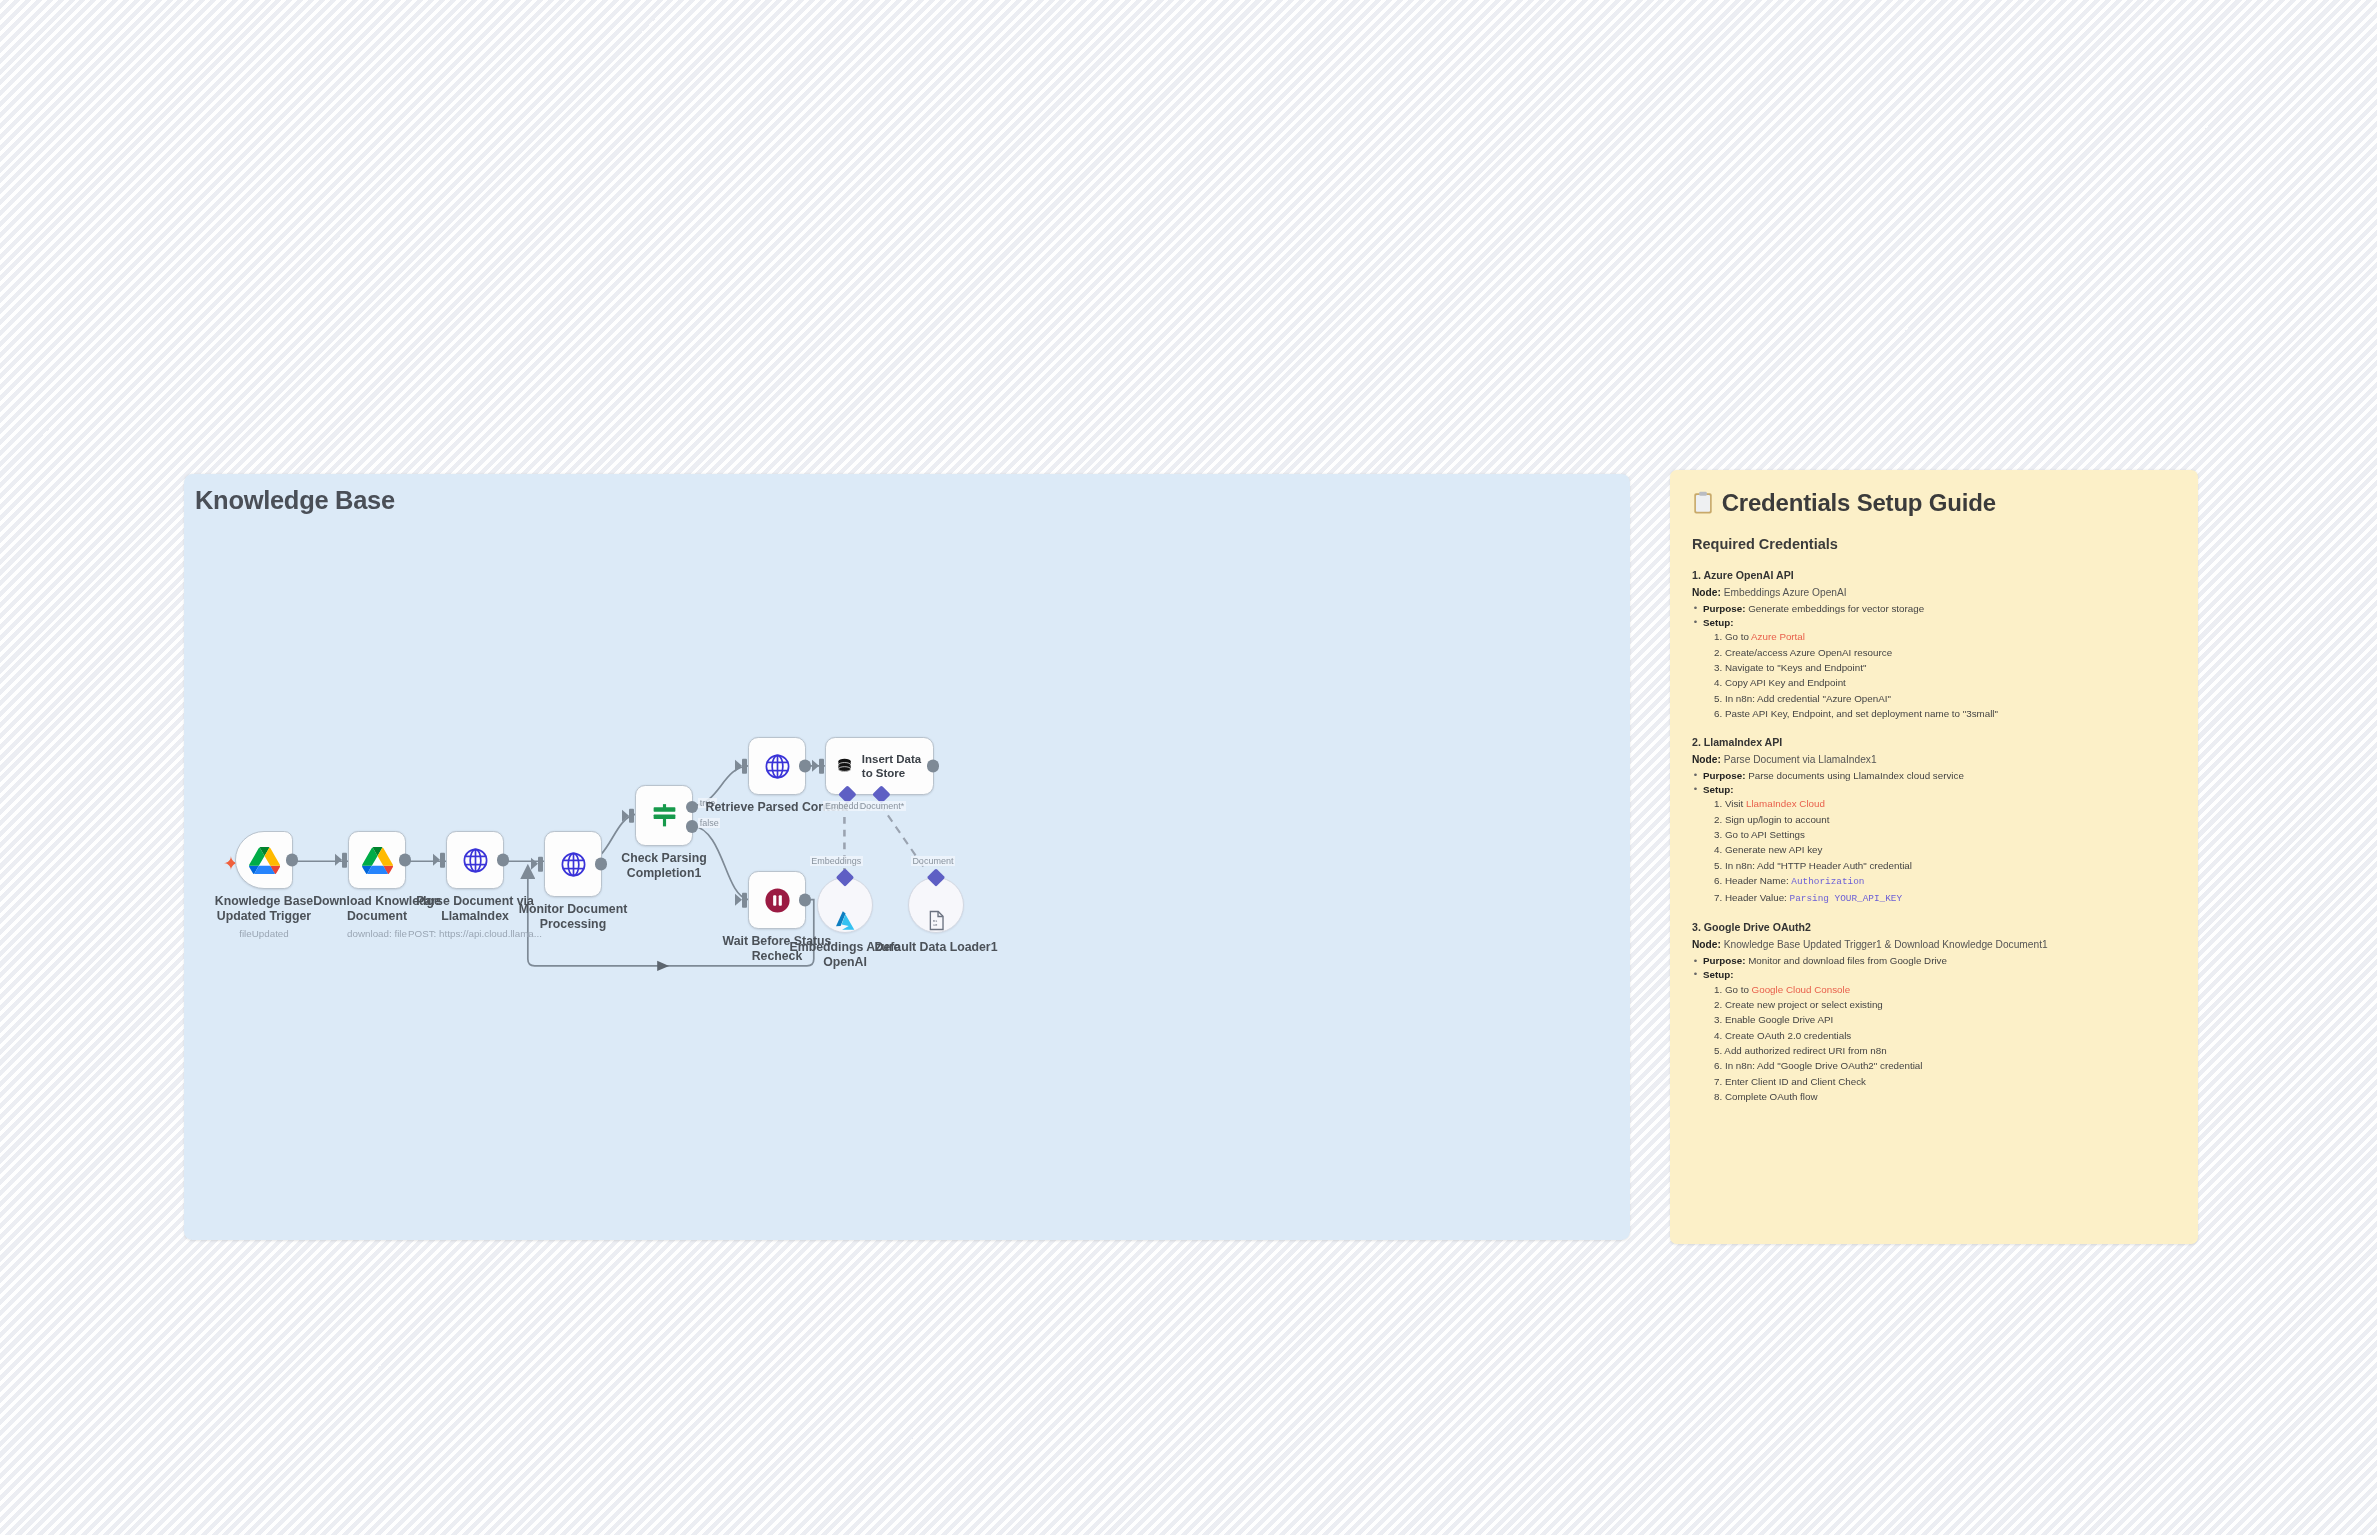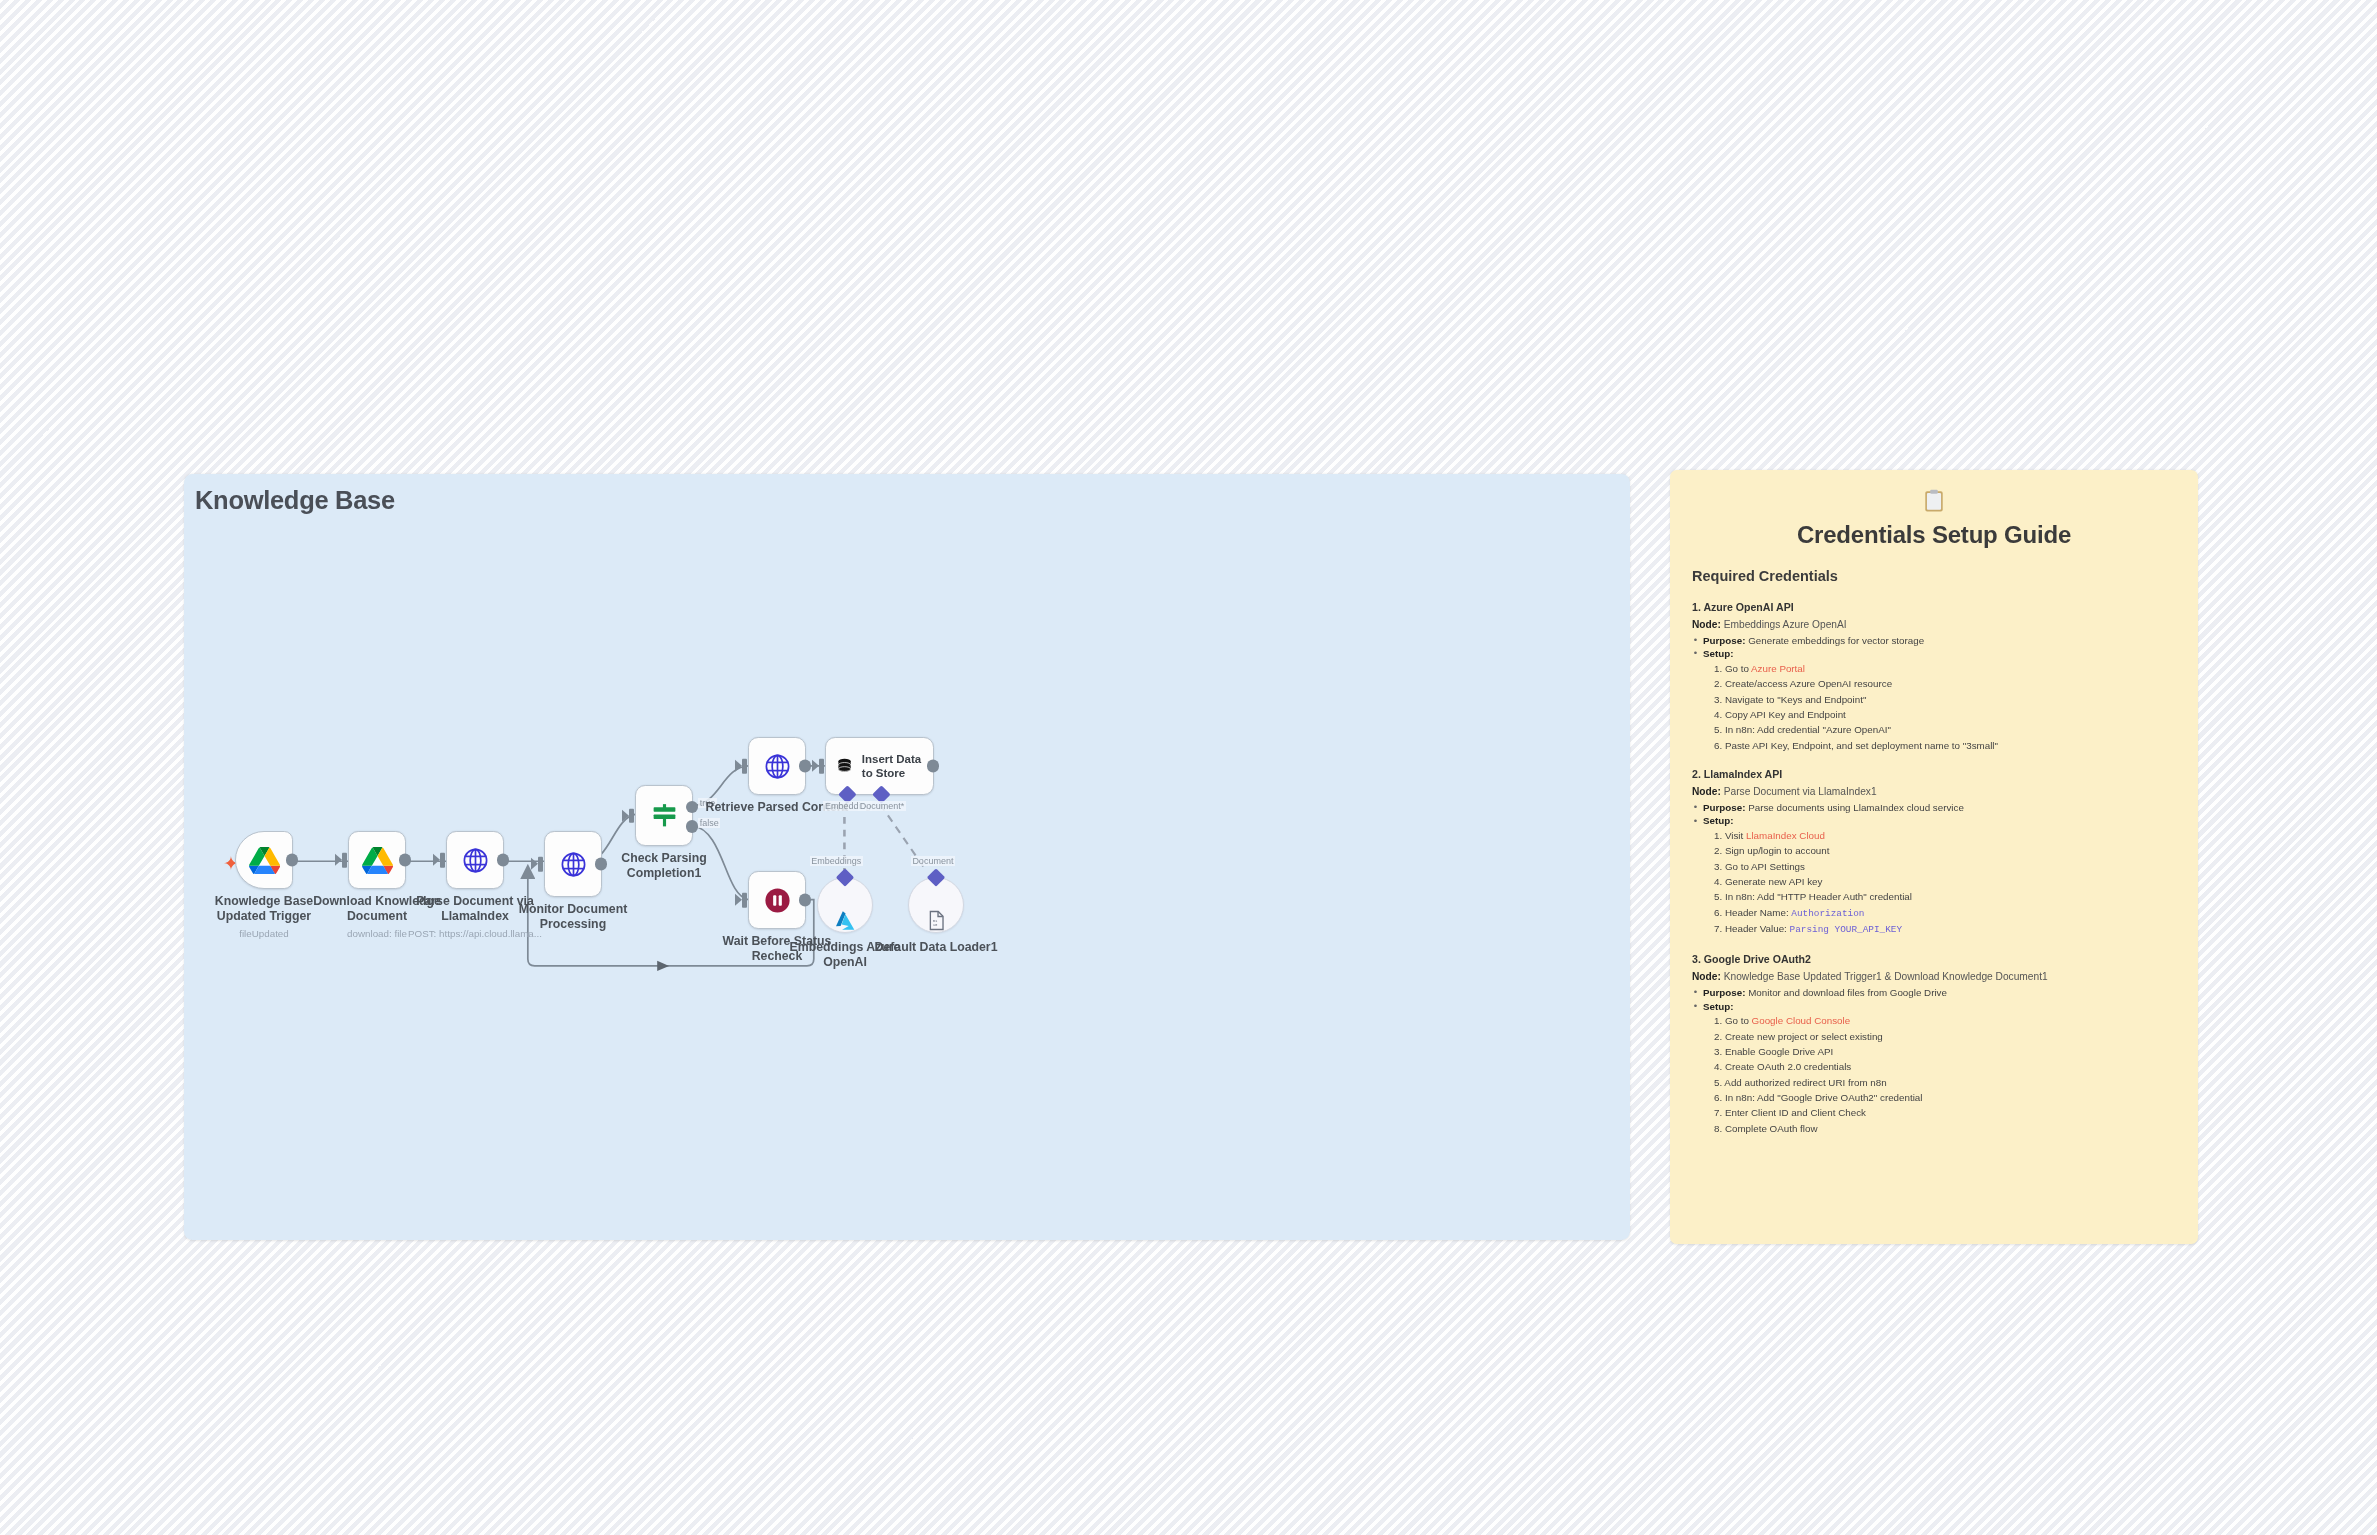--- a/index.html
+++ b/index.html
@@ -171,21 +171,20 @@
   }
   #credentials-title {
     font-size: 24px;
     font-weight: bold;
     color: #3b3b3b;
     display: flex;
     align-items: center;
     gap: 7.7px;
     margin-bottom: 19px;
     letter-spacing: -0.2px;
-    flex-direction: column;
   }
   #credentials-subtitle {
     font-size: 14.5px;
     font-weight: bold;
     color: #3b3b3b;
     margin-bottom: 17px;
   }
   .cred-section { margin-bottom: 16px; }
   .cred-heading {
     font-size: 10.6px;

